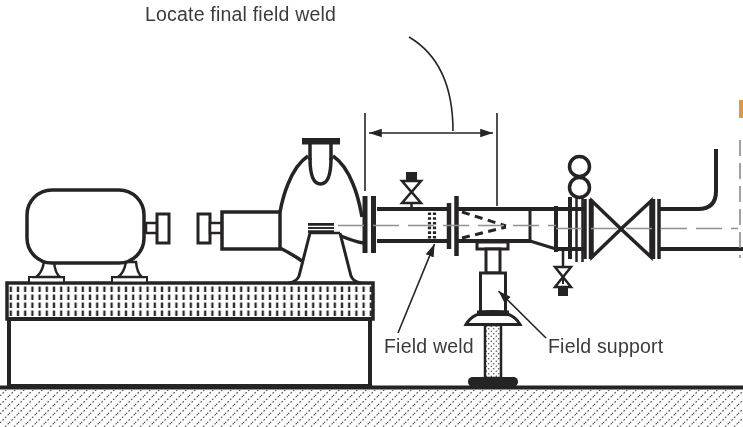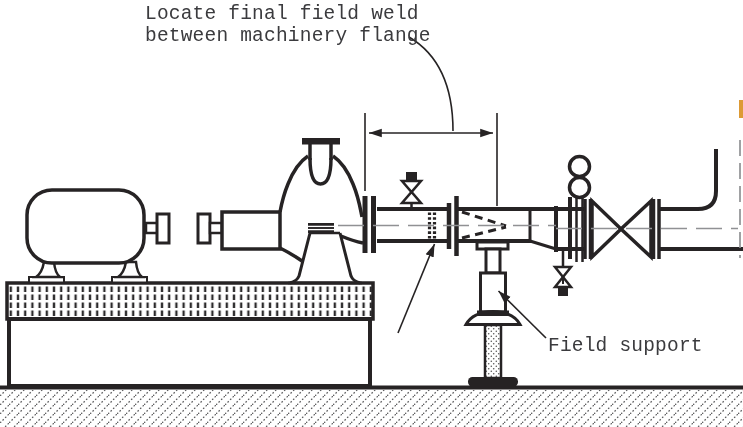--- a/index.html
+++ b/index.html
@@ -1,20 +1,20 @@
 <!DOCTYPE html>
 <html style="--line: #262324; --centerline: #909194; --text: #3b3b3e; --accent: #dd9a35; --paper: #ffffff;"><head>
 <meta charset="utf-8">
 <style>
   :root{
     --line:#262324; --centerline:#909194; --text:#3b3b3e; --accent:#dd9a35; --paper:#ffffff;
   }
   html,body{margin:0;padding:0;background:var(--paper);}
   .stage{position:relative;width:743px;height:427px;background:var(--paper);overflow:hidden;
-         font-family:Liberation Mono, monospace;}
+         font-family:Liberation Sans, sans-serif;}
   .stage svg{position:absolute;left:0;top:0;}
   .label{position:absolute;color:var(--text);font-size:19.5px;letter-spacing:.2px;white-space:nowrap;}
   .note{left:145px;top:3px;line-height:22px;}
   .lbl-fieldweld{left:384px;top:335px;}
   .lbl-pipesupport{left:548px;top:335px;}
   
   .st{stroke:var(--line);} .fn{fill:none;} .fw{fill:var(--paper);} .fd{fill:var(--line);} .w16{stroke-width:1.6;} .w2{stroke-width:2;} .w25{stroke-width:2.5;}
   .w3{stroke-width:3;} .w35{stroke-width:3.5;} .w4{stroke-width:4;} .w45{stroke-width:4.5;} .w5{stroke-width:5;}
   .cl{stroke:var(--centerline);stroke-width:1.7;fill:none;}
   .wl{stroke:var(--paper);stroke-width:1.3;}
@@ -176,17 +176,17 @@
   <g>
     <line x1="398" y1="333" x2="434.5" y2="244" class="st w16" marker-end="url(#arw)"></line>
     <line x1="546" y1="338" x2="498.5" y2="291" class="st w16" marker-end="url(#arw)"></line>
   </g>
 
   <rect x="739" y="100" width="4.5" height="18" fill="var(--accent)"></rect>
 </svg>
 
   <div class="label note">
     <div>Locate final field weld</div>
-    <div>between machinery flange</div>
   </div>
+  <div class="label lbl-fieldweld">Field weld</div>
   <div class="label lbl-pipesupport">Field support</div>
 
 </div>
 
 </body></html>

